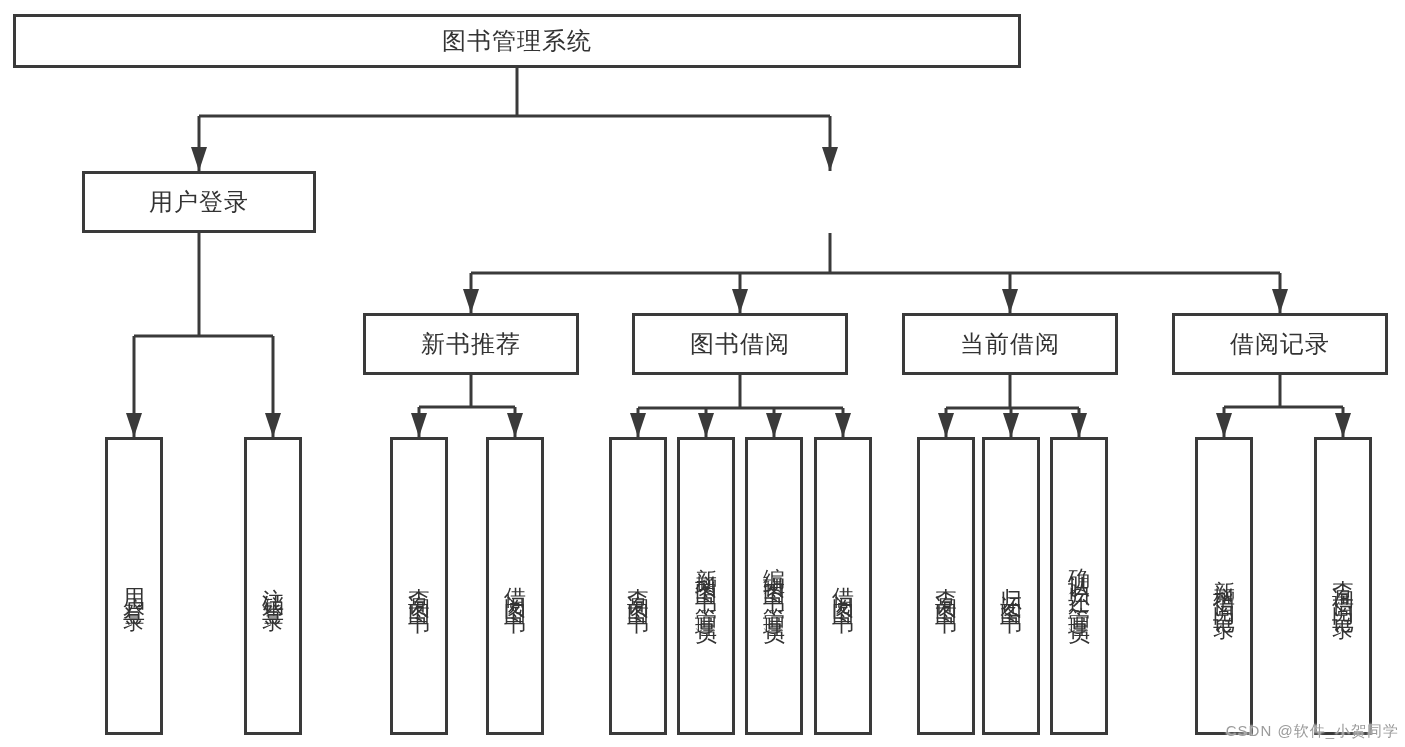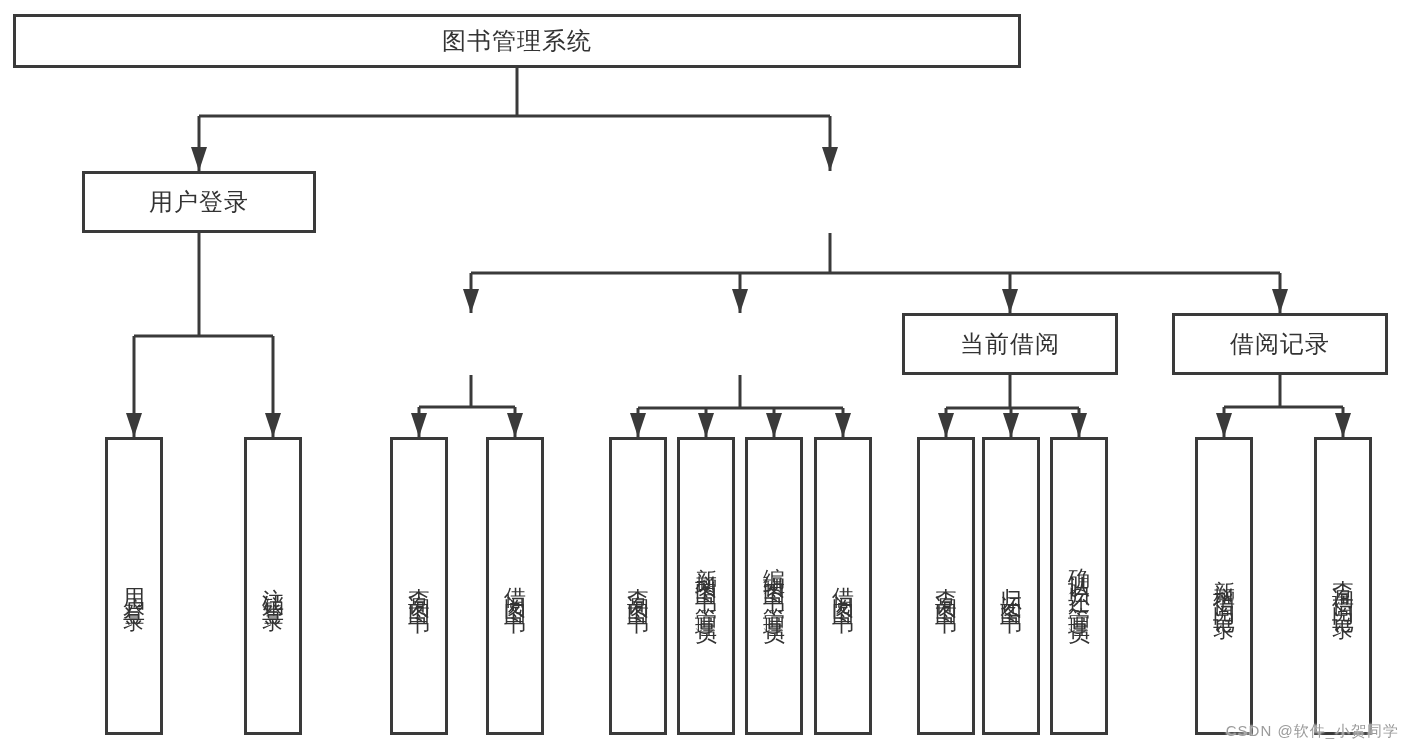--- a/index.html
+++ b/index.html
@@ -91,20 +91,22 @@
     <path class="link" d="M1280 375 V407"></path>
     <path class="link" d="M1224 407 H1343"></path>
     <path class="link" d="M1224 407 V437" marker-end="url(#arrowhead)"></path>
     <path class="link" d="M1343 407 V437" marker-end="url(#arrowhead)"></path>
   </svg>
 
   <div class="node" style="left:13px;top:14px;width:1008px;height:54px;">图书管理系统</div>
 
   <div class="node" style="left:82px;top:171px;width:234px;height:62px;">用户登录</div>
 
+  <div class="node" style="left:363px;top:313px;width:216px;height:62px;">新书推荐</div>
+  <div class="node" style="left:632px;top:313px;width:216px;height:62px;">图书借阅</div>
   <div class="node" style="left:902px;top:313px;width:216px;height:62px;">当前借阅</div>
   <div class="node" style="left:1172px;top:313px;width:216px;height:62px;">借阅记录</div>
 
   <div class="vnode" style="left:105px;">
     <span class="vtext">用户登录</span>
   </div>
   <div class="vnode" style="left:244px;">
     <span class="vtext">注销登录</span>
   </div>
 

